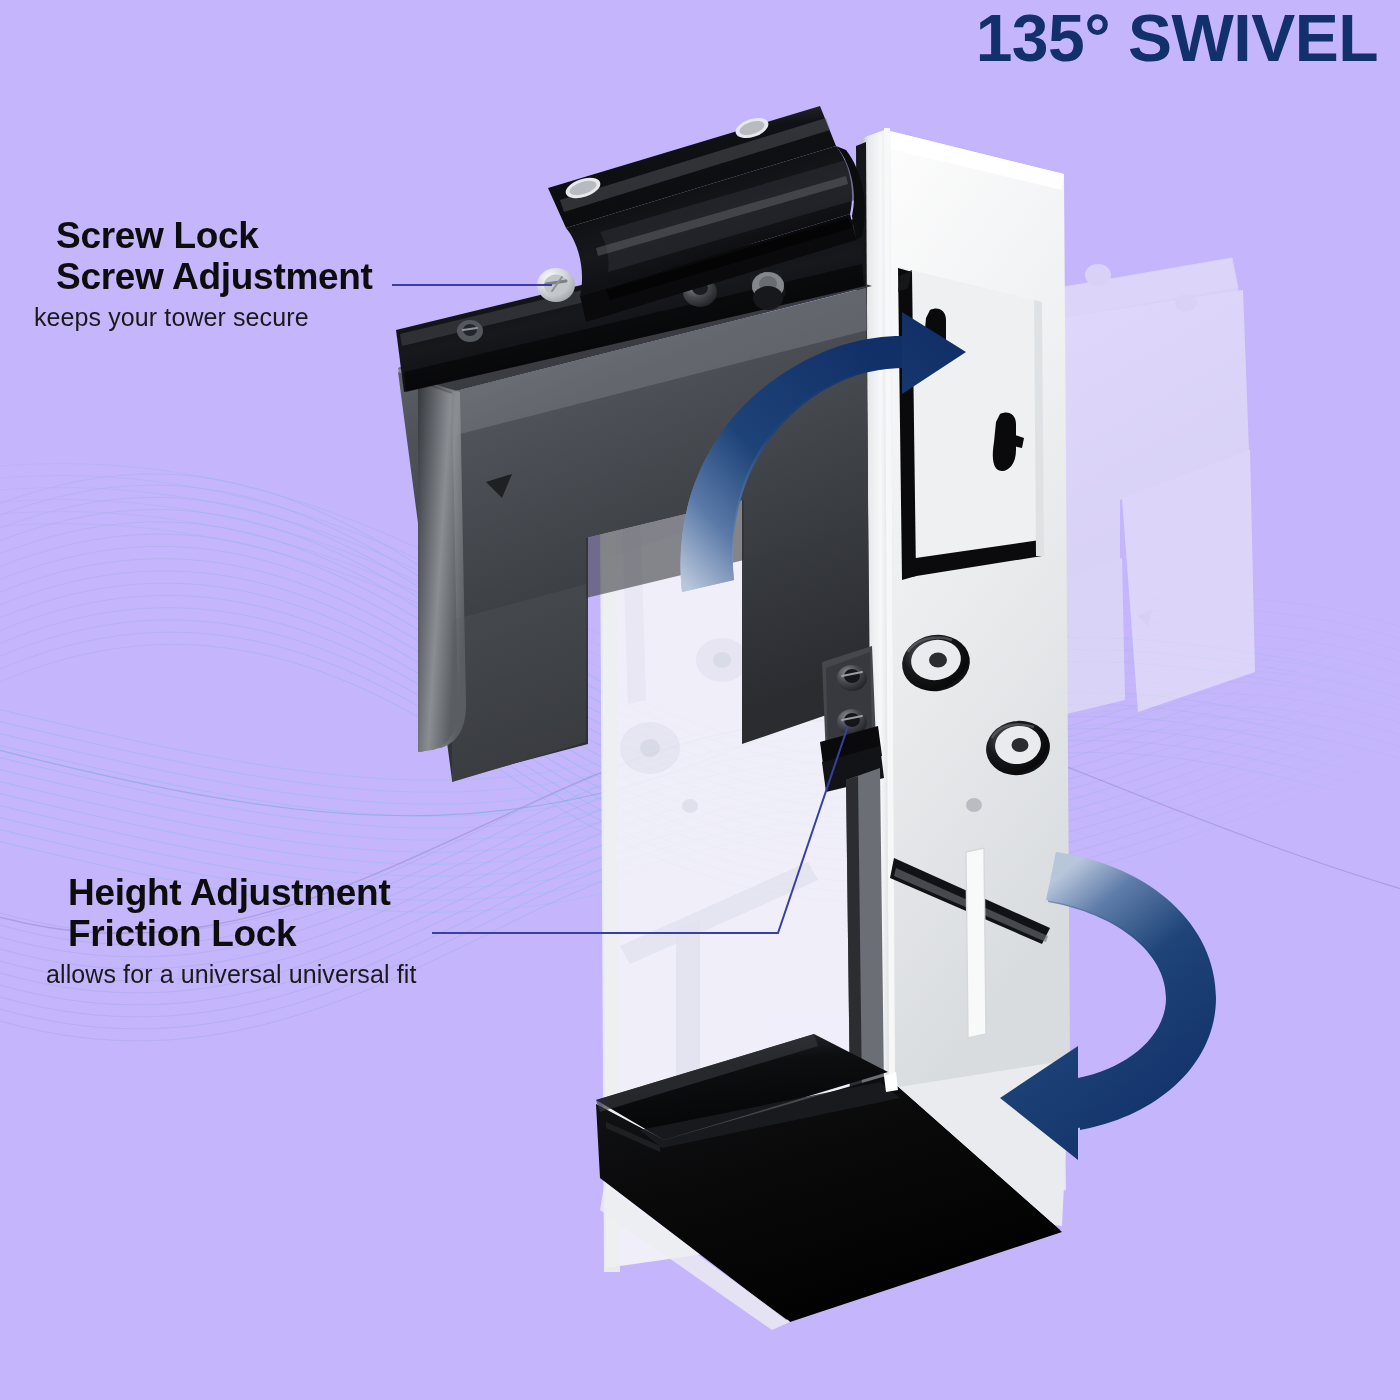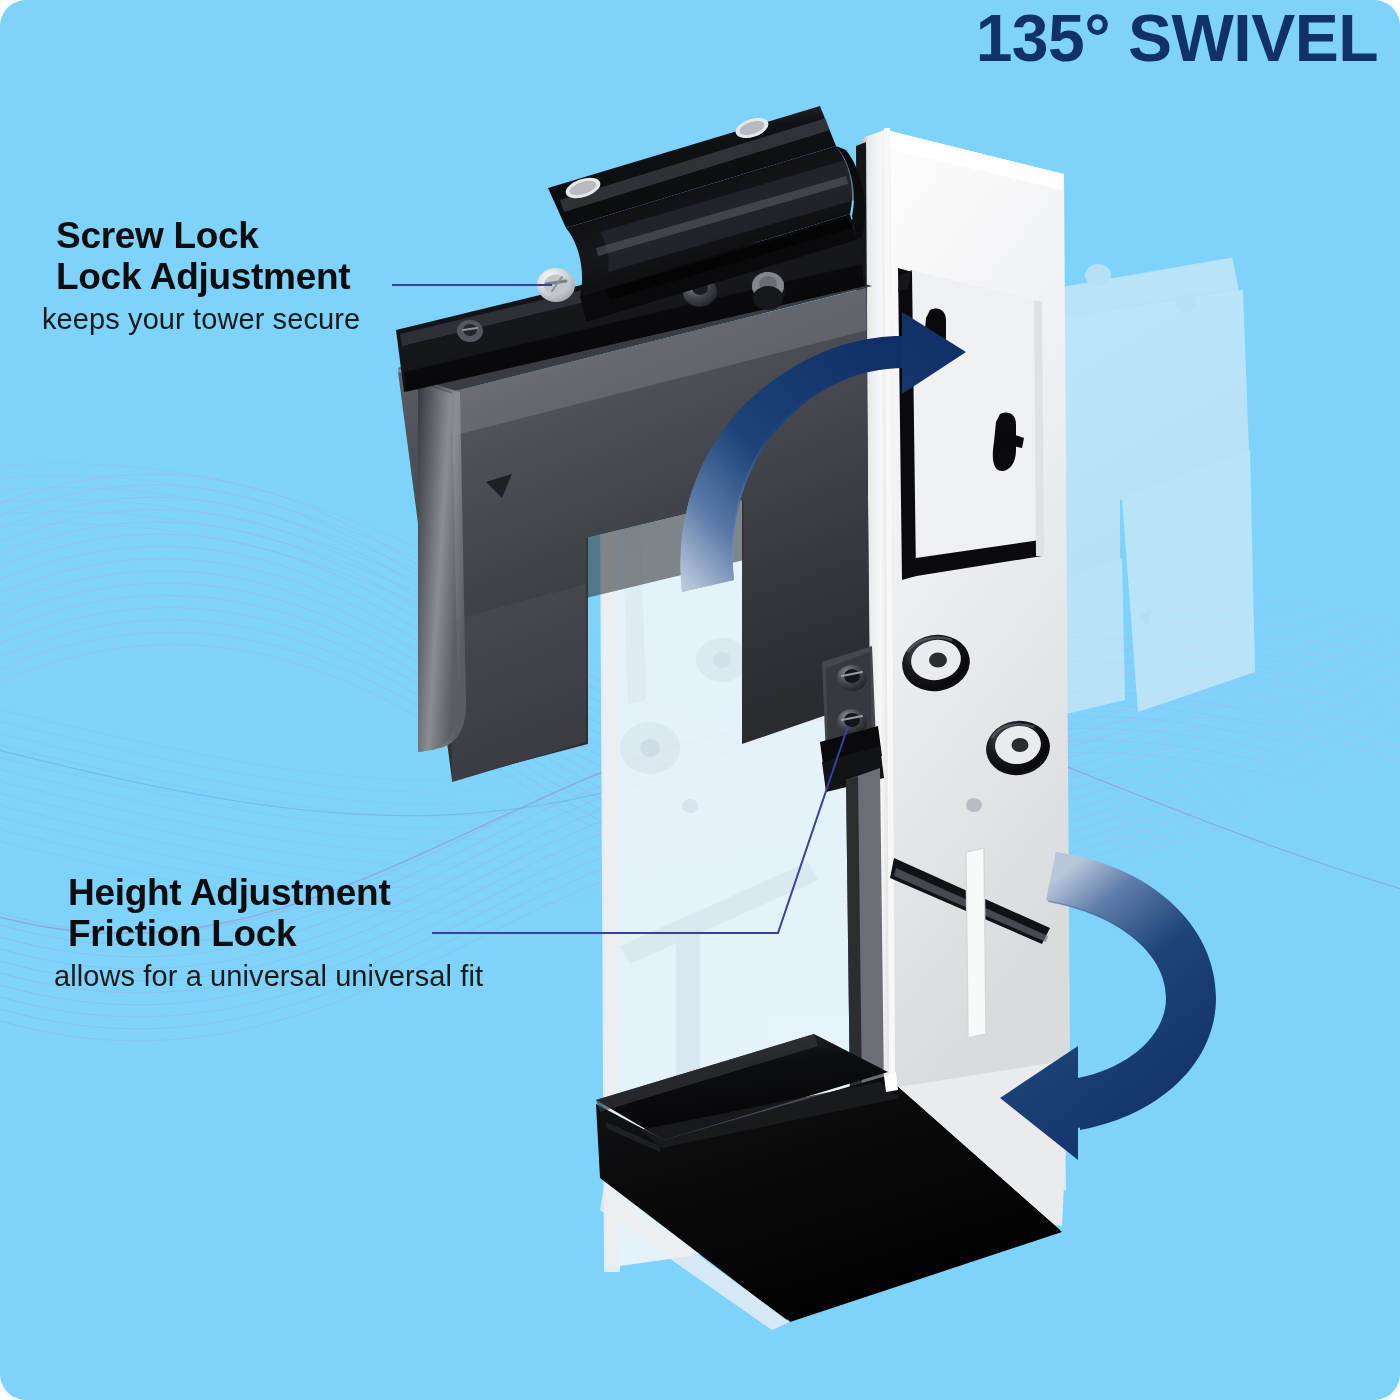--- a/index.html
+++ b/index.html
@@ -3,21 +3,21 @@
 <meta charset="utf-8">
 <style>
   * { margin:0; padding:0; box-sizing:border-box; }
   html,body{ background:#ffffff; }
   body{
     width:1400px; height:1400px;
     font-family:"Liberation Sans", sans-serif;
     position:relative; overflow:hidden;
     -webkit-font-smoothing:antialiased;
   }
-  #stage{ position:absolute; inset:0; width:1400px; height:1400px; background:#7dd3fc;border-radius:26px; }
+  #stage{ position:absolute; inset:0; width:1400px; height:1400px; background:#c4b5fd; }
 
   
   .layer{ position:absolute; inset:0; width:1400px; height:1400px; }
   #bg-waves{ z-index:1; }
   #product{ z-index:2; }
   #arrows{ z-index:3; }
   #leaders{ z-index:4; }
   #text{ z-index:5; }
 
   
@@ -37,28 +37,28 @@
   .callout .c-head{
     font-size:37px;
     font-weight:bold;
     color:#0d0d0d;
     line-height:1.12;
     letter-spacing:-0.3px;
     white-space:nowrap;
     margin-left:36px;
   }
   .callout .c-sub{
-    font-size:29px;
+    font-size:25px;
     font-weight:300;
     color:#1a1a1a;
     line-height:1.2;
     letter-spacing:0.1px;
     white-space:nowrap;
     margin-top:4px;
-    margin-left:22px;
+    margin-left:14px;
   }
   #callout-screw{ left:20px; top:215px; }
   #callout-friction{ left:32px; top:872px; }
 </style>
 </head>
 <body>
 
 <div id="stage">
 
   <svg id="bg-waves" class="layer" viewBox="0 0 1400 1400">
@@ -475,21 +475,21 @@
 
     <path id="leader-friction" d="M432,933 L778,933 L848,726" stroke="#3b3fa0" stroke-width="2" fill="none"></path>
   </svg>
 
   <div id="text" class="layer">
 
     <div id="title-swivel">135° SWIVEL</div>
 
     <div class="callout" id="callout-screw">
       <div class="c-head">Screw Lock</div>
-      <div class="c-head">Lock Adjustment</div>
+      <div class="c-head">Screw Adjustment</div>
       <div class="c-sub">keeps your tower secure</div>
     </div>
 
     <div class="callout" id="callout-friction">
       <div class="c-head">Height Adjustment</div>
       <div class="c-head">Friction Lock</div>
       <div class="c-sub">allows for a universal universal fit</div>
     </div>
 
   </div>

